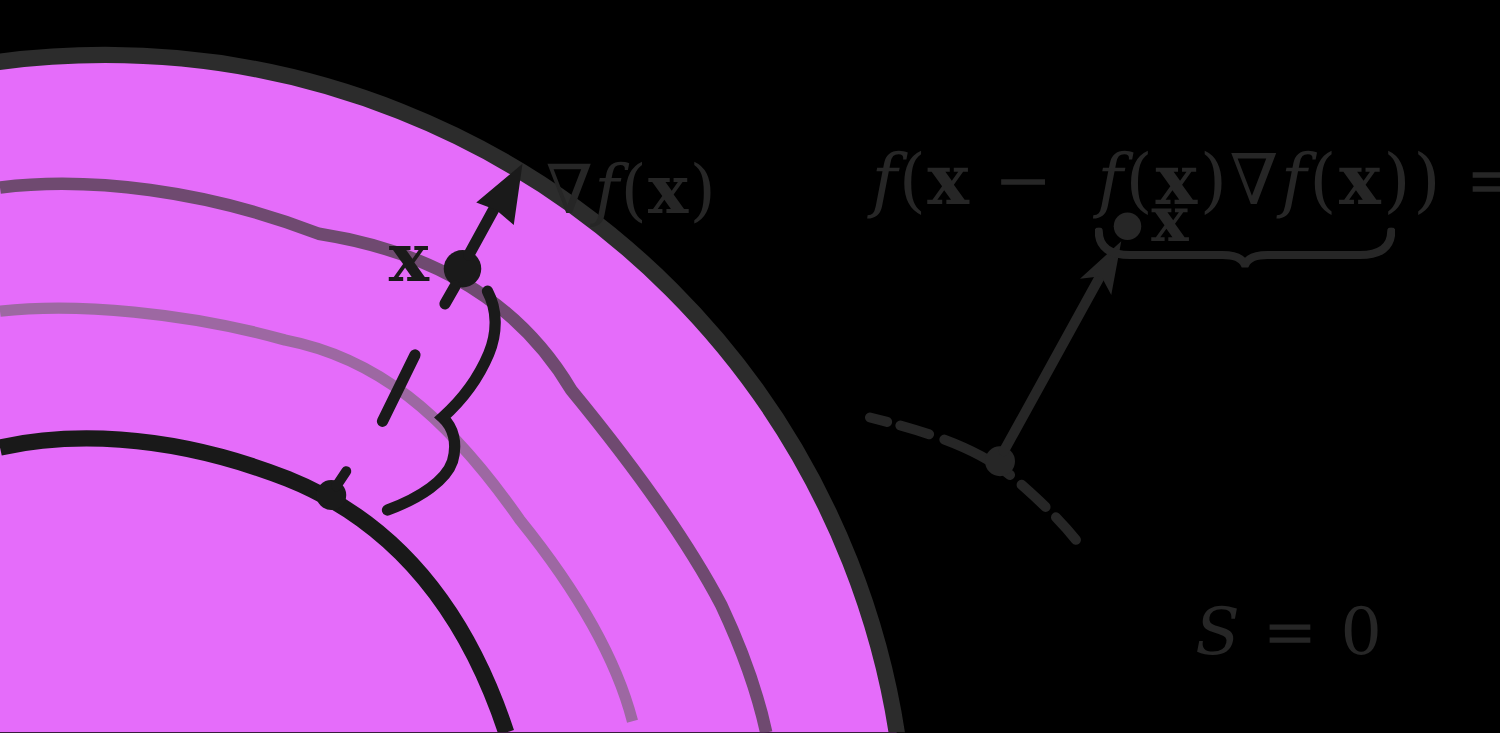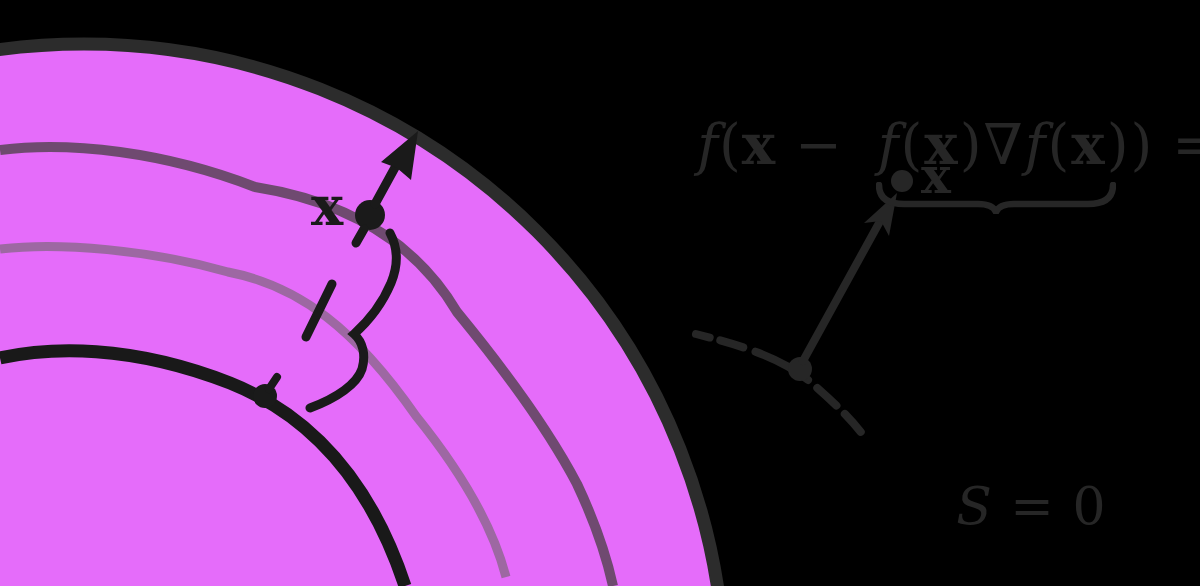--- a/index.html
+++ b/index.html
@@ -54,20 +54,23 @@
     <path d="M 696,334 C 748,347 786,360 814,385 C 838,406 856,424 869,443" fill="none" stroke-width="8" stroke-linecap="round" stroke-dasharray="14 11 24 13 60 12 26 12 24 400" stroke="#262626"></path>
 
     <circle cx="800" cy="369" r="12" fill="#262626"></circle>
 
     <path d="M 803,361 L 884,214" stroke-width="8" stroke-linecap="round" fill="none" stroke="#262626"></path>
     <polygon points="897,193 864,223 881,221 889,236" fill="#262626"></polygon>
 
     <circle cx="902" cy="181" r="11" fill="#262626"></circle>
   </svg>
 
+  <div class="lbl grad ink-bg">
+    <span>∇</span><span class="it">f</span><span>(</span><span class="bx">x</span><span>)</span>
+  </div>
 
   <div class="lbl xl ink-fill bx">x</div>
 
 
   <div class="lbl eq ink-bg">
     <span class="it">f</span><span>(</span><span class="bx">x</span><span> − </span><span class="grp"><span class="it">f</span><span>(</span><span class="bx">x</span><span>)</span><span>∇</span><span class="it">f</span><span>(</span><span class="bx">x</span><span>)</span><svg class="brace" viewBox="0 0 240 32" preserveAspectRatio="none">
           <path d="M3,3 C3,16 12,22 28,22 L102,22 C112,22 118,25 120,30 C122,25 128,22 138,22 L212,22 C228,22 237,16 237,3" fill="none" stroke-width="6.5" stroke-linecap="round" vector-effect="non-scaling-stroke" stroke="#262626"></path>
         </svg></span><span>)</span><span> = </span>
   </div>
 

